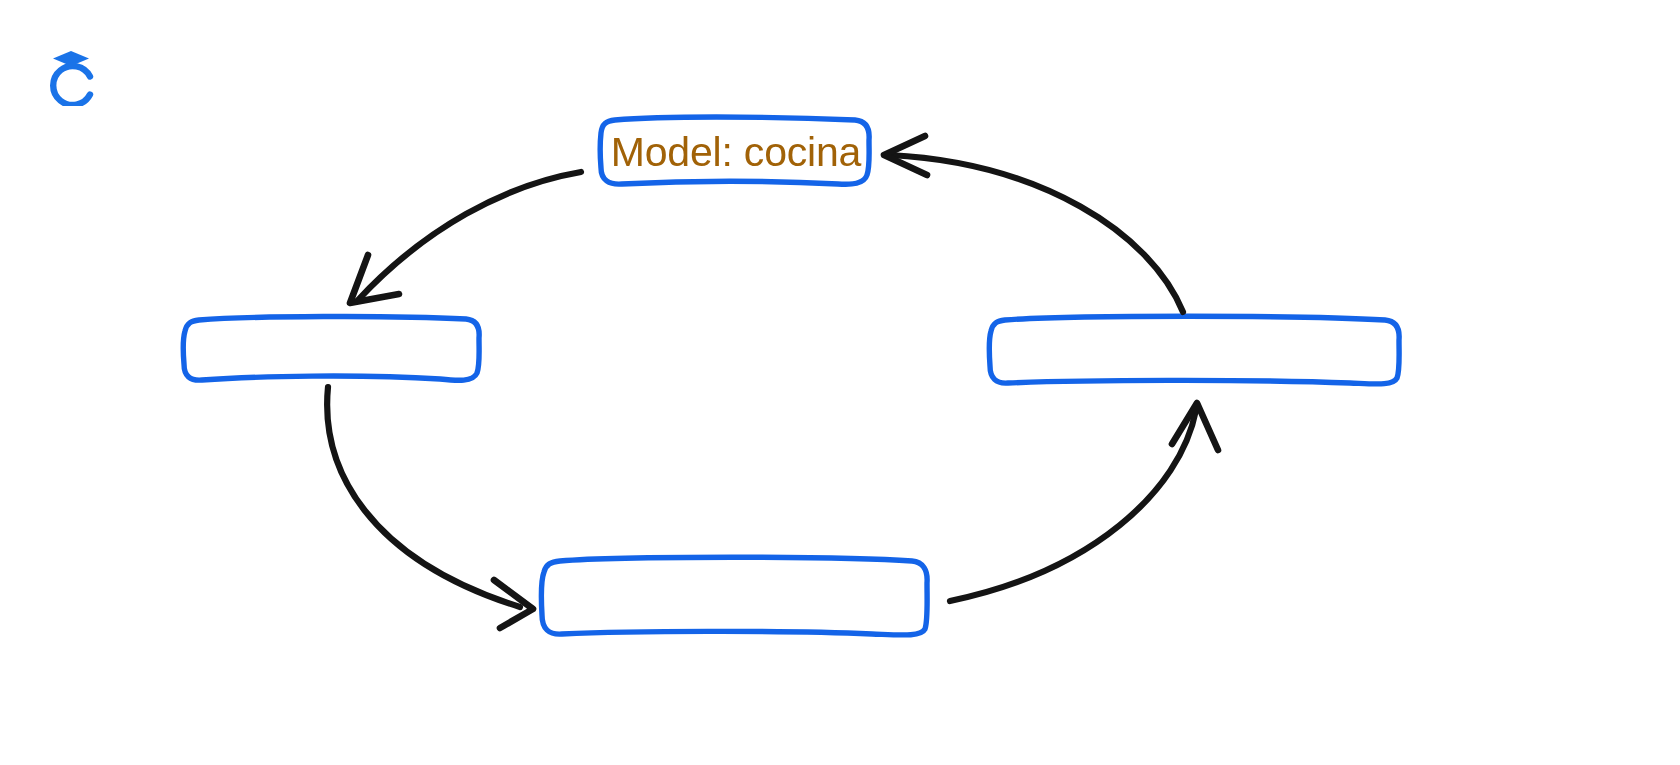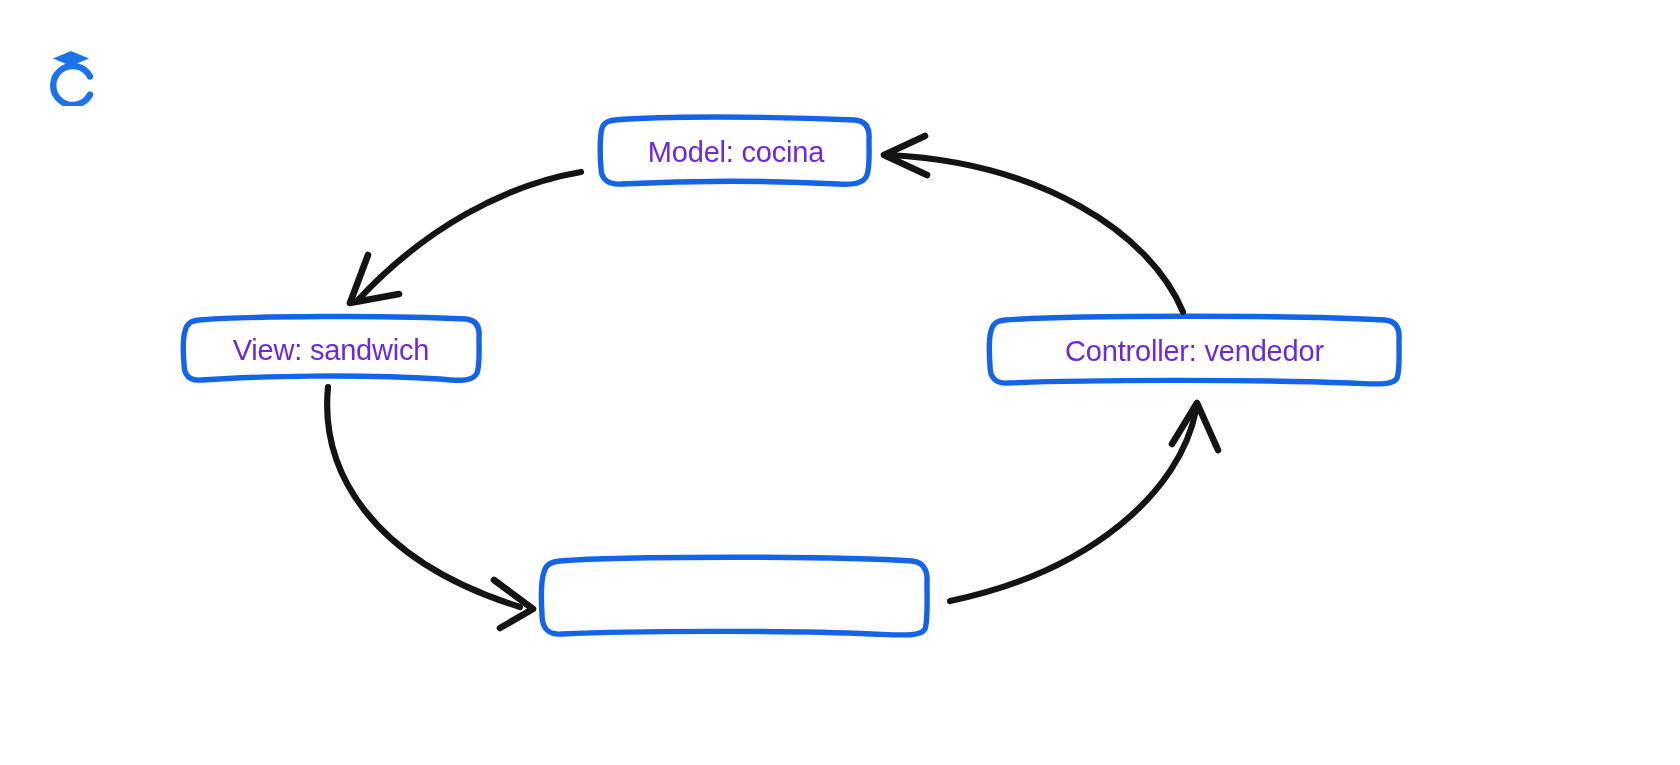--- a/index.html
+++ b/index.html
@@ -23,23 +23,23 @@
     top: 0;
     left: 0;
     width: 1680px;
     height: 765px;
   }
   .node-label {
     position: absolute;
     display: flex;
     align-items: center;
     justify-content: center;
-    color: #6d28d9;
+    color: #a16207;
     font-family: "Liberation Sans", sans-serif;
-    font-size: 29px;
+    font-size: 41px;
     font-weight: 400;
     letter-spacing: -0.2px;
     white-space: nowrap;
     pointer-events: none;
   }
   #node-model      { left: 600px; top: 118px; width: 272px; height: 68px; }
   #node-view       { left: 183px; top: 318px; width: 296px; height: 64px; }
   #node-controller { left: 988px; top: 318px; width: 413px; height: 66px; }
   #node-usuario    { left: 540px; top: 558px; width: 390px; height: 78px; }
   .logo-wrap {
@@ -144,18 +144,16 @@
     </g>
 
     <g>
       <path class="arrowl" d="M 1183 312 C 1150 232, 1040 163, 890 155"></path>
       <path class="arrowh" d="M 925 136 L 884 155 L 927 175"></path>
     </g>
   </svg>
 
   <div class="node-label" id="node-model">Model: cocina</div>
 
-  <div class="node-label" id="node-view">View: sandwich</div>
 
 
-  <div class="node-label" id="node-controller">Controller: vendedor</div>
 
 </div>
 
 </body></html>

